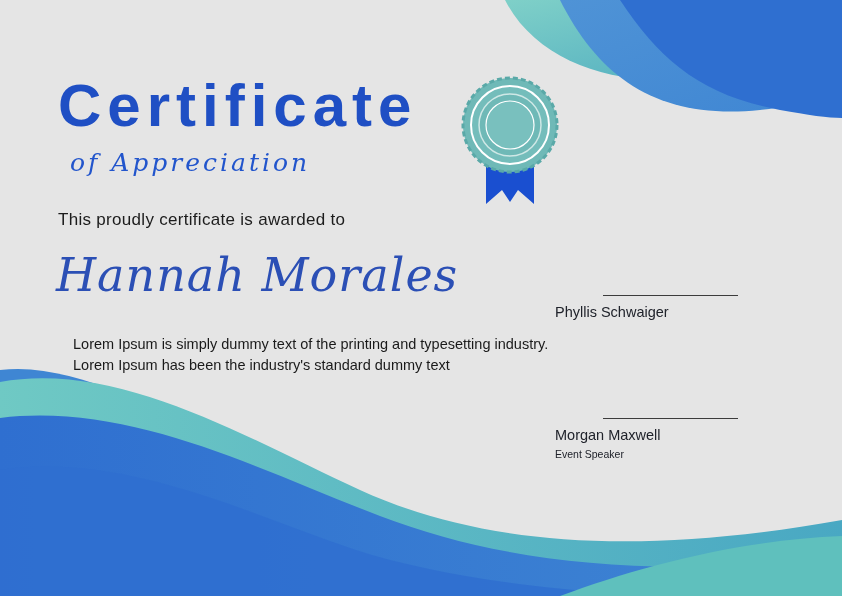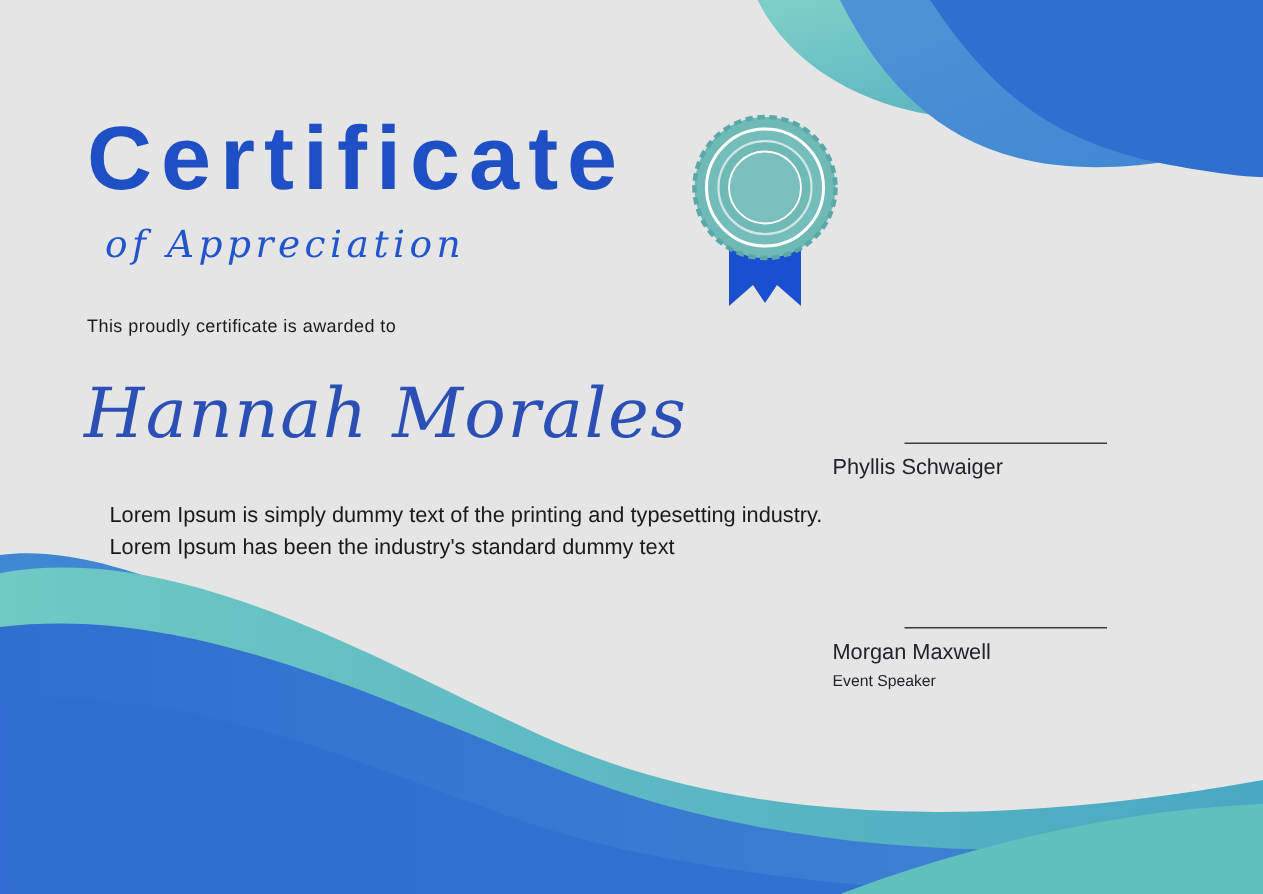--- a/index.html
+++ b/index.html
@@ -51,21 +51,21 @@
     font-style: italic;
     font-size: 25px;
     letter-spacing: 3px;
     color: #2255cc;
     margin-left: 12px;
   }
   .awarded-line {
     position: absolute;
     left: 58px;
     top: 210px;
-    font-size: 12px;
+    font-size: 17px;
     color: #1c1c1c;
     letter-spacing: 0.3px;
   }
   .recipient {
     position: absolute;
     left: 56px;
     top: 248px;
     font-family: "DejaVu Serif", serif;
     font-style: italic;
     font-size: 46px;

